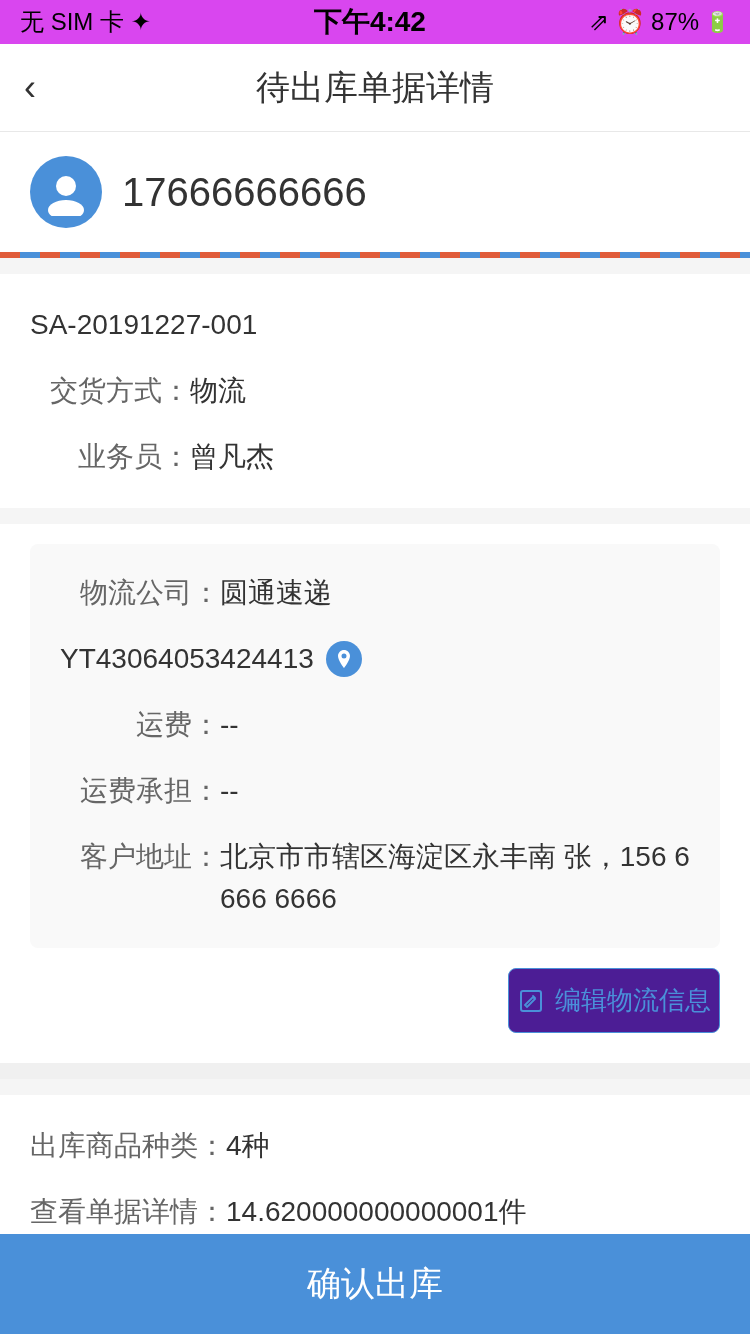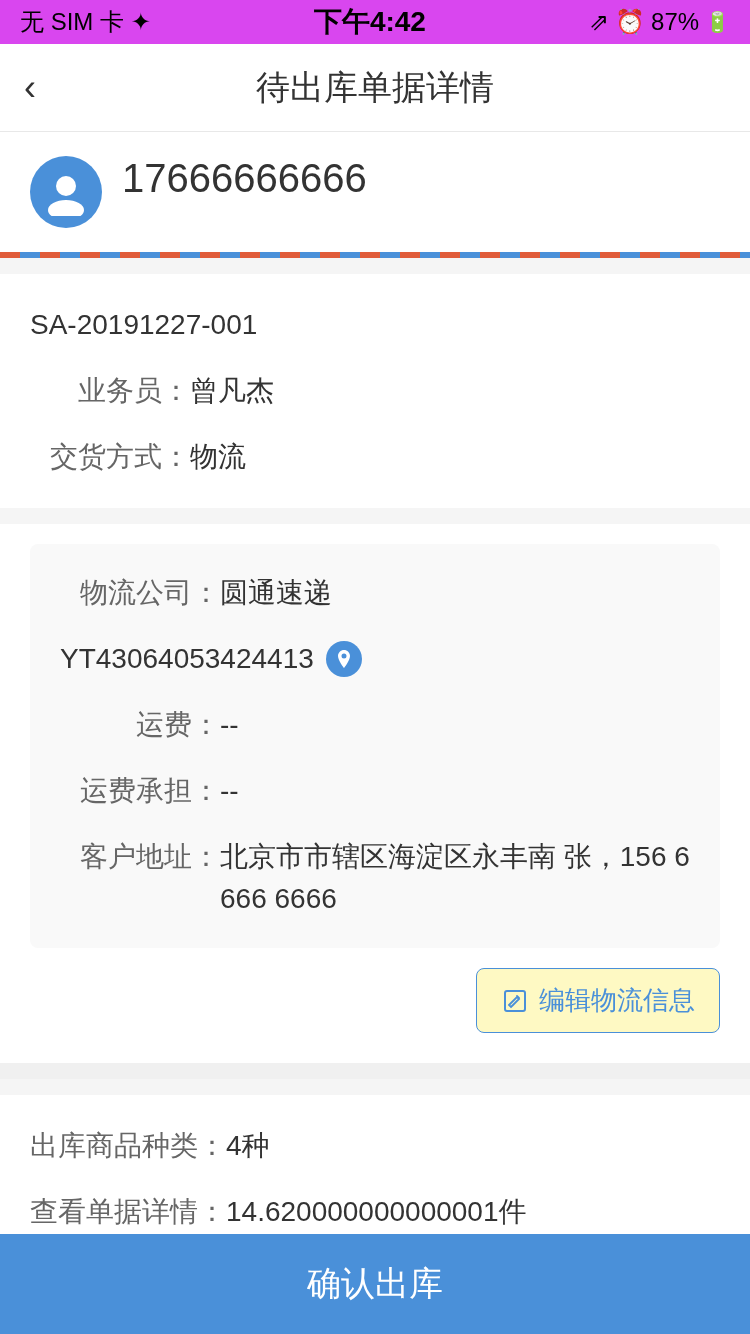--- a/index.html
+++ b/index.html
@@ -49,21 +49,21 @@
       font-size: 34px;
       font-weight: 400;
       color: #333;
     }
 
     
     .user-header {
       background: #fff;
       padding: 24px 30px;
       display: flex;
-      align-items: flex-start;
+      align-items: center;
       gap: 20px;
     }
     .user-avatar {
       width: 72px;
       height: 72px;
       border-radius: 50%;
       background: #4a90d9;
       display: flex;
       align-items: center;
       justify-content: center;
@@ -136,24 +136,24 @@
     }
     .location-icon svg { width: 22px; height: 22px; }
 
     
     .edit-btn {
       display: flex;
       align-items: center;
       gap: 10px;
       border: 1px solid #4a90d9;
       border-radius: 8px;
-      padding: 14px 24px;
+      padding: 14px 8px;
       color: #4a90d9;
       font-size: 26px;
-      background: #fef9c3;
+      background: #4c1d95;
       float: right;
       cursor: pointer;
     }
     .edit-btn svg { width: 28px; height: 28px; }
 
     .btn-row {
       display: flex;
       justify-content: flex-end;
       padding: 20px 0 10px 0;
     }
@@ -237,26 +237,26 @@
     <span class="user-phone">17666666666</span>
   </div>
 
   <div class="dashed-divider"></div>
 
   <div class="section">
     <div class="info-row">
       <span class="info-value">SA-20191227-001</span>
     </div>
     <div class="info-row">
+      <span class="info-label">交货方式：</span>
+      <span class="info-value">物流</span>
+    </div>
+    <div class="info-row">
       <span class="info-label">业务员：</span>
       <span class="info-value">曾凡杰</span>
-    </div>
-    <div class="info-row">
-      <span class="info-label">交货方式：</span>
-      <span class="info-value">物流</span>
     </div>
   </div>
 
   <div class="section" style="padding-top:20px; padding-bottom:20px;">
     <div class="logistics-card">
       <div class="info-row">
         <span class="info-label">物流公司：</span>
         <span class="info-value">圆通速递</span>
       </div>
       <div class="info-row">

